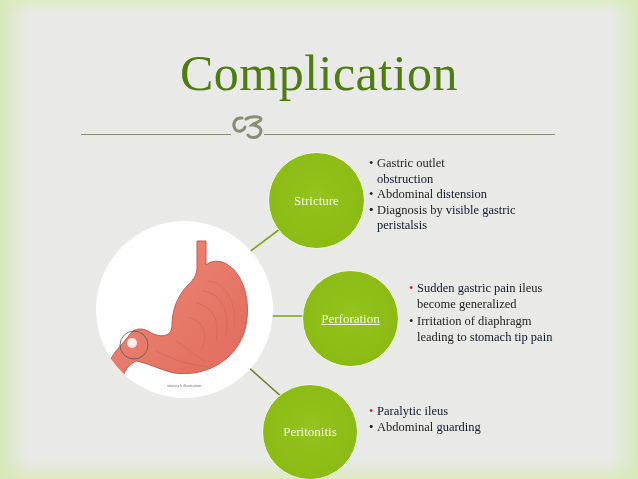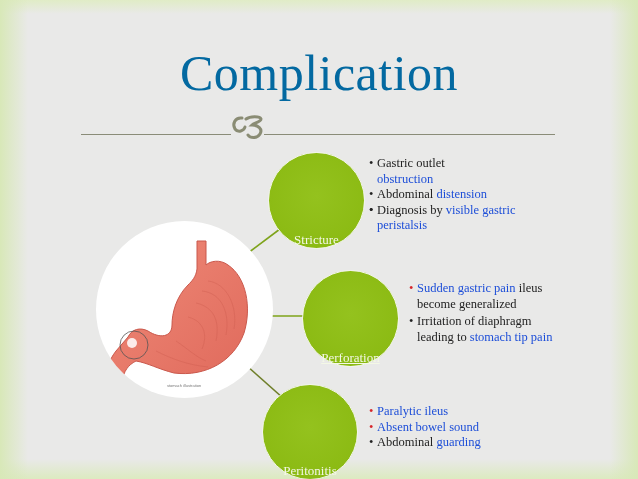--- a/index.html
+++ b/index.html
@@ -11,21 +11,21 @@
     .bg-edge {
       position: absolute; inset: 0; pointer-events: none;
       background:
         linear-gradient(to right, #d8e8b8 0px, rgba(233,233,232,0) 28px),
         linear-gradient(to left, #d8e8b8 0px, rgba(233,233,232,0) 28px),
         linear-gradient(to bottom, #e0ecc6 0px, rgba(233,233,232,0) 14px),
         linear-gradient(to top, #dceac0 0px, rgba(233,233,232,0) 20px);
     }
     .title {
       position: absolute; left: 0; width: 638px; top: 44px;
-      text-align: center; font-size: 50px; color: #0369a1; letter-spacing: 0.5px;
+      text-align: center; font-size: 50px; color: #4d7c0f; letter-spacing: 0.5px;
       font-family: "Liberation Serif", "DejaVu Serif", serif;
     }
     .divider {
       position: absolute; top: 134px; height: 1px; background: #8a8c78;
     }
     .divider.left { left: 81px; width: 150px; }
     .divider.right { left: 264px; width: 291px; }
     .ornament {
       position: absolute; left: 230px; top: 108px; font-size: 34px;
       color: #8a8c74; font-style: italic; letter-spacing: -6px;
@@ -33,34 +33,34 @@
     }
     .photo {
       position: absolute; left: 96px; top: 221px; width: 177px; height: 177px;
       border-radius: 50%; background: #fff; overflow: hidden;
     }
     .connector { position: absolute; left: 0; top: 0; }
     .node {
       position: absolute; border-radius: 50%;
       background: radial-gradient(circle at 50% 45%, #94c21e 0%, #8cbb14 70%, #83b20d 100%);
       border: 1.5px solid #f3f6ea;
-      color: #f4f8e6; font-size: 13px; display: flex; align-items: flex-end; justify-content: center;
+      color: #f4f8e6; font-size: 13px; display: flex; align-items: center; justify-content: center;
       font-family: "Liberation Serif", "DejaVu Serif", serif;
     }
     .node.stricture { left: 268px; top: 152px; width: 95px; height: 95px; }
     .node.perforation { left: 302px; top: 270px; width: 95px; height: 95px; text-decoration: underline; }
     .node.peritonitis { left: 262px; top: 384px; width: 94px; height: 94px; }
     .list {
       position: absolute; list-style: none; margin: 0; padding: 0;
       font-size: 12.5px; line-height: 15.5px; color: #222;
       font-family: "Liberation Serif", "DejaVu Serif", serif;
     }
     .list li { position: relative; padding-left: 8px; }
     .list li .bullet { position: absolute; left: 0; top: 0; }
-    .red { color: #1d4ed8; }
+    .red { color: #0f172a; }
     .list.l1 { left: 369px; top: 156px; width: 150px; }
     .list.l2 { left: 409px; top: 281px; width: 160px; }
     .list.l3 { left: 369px; top: 404px; width: 150px; }
     .list li.red-bullet .bullet { color: #d6262a; }
   </style>
 </head>
 <body>
 
 <div class="bg-edge"></div>
 
@@ -121,15 +121,15 @@
   <li><span class="bullet">•</span><span>Diagnosis by </span><span class="red">visible gastric peristalsis</span></li>
 </ul>
 
 <ul class="list l2">
   <li class="red-bullet"><span class="bullet">•</span><span class="red">Sudden gastric pain</span><span> ileus become generalized</span></li>
   <li style="margin-top:2px;"><span class="bullet">•</span><span>Irritation of diaphragm leading to </span><span class="red">stomach tip pain</span></li>
 </ul>
 
 <ul class="list l3">
   <li class="red-bullet"><span class="bullet">•</span><span class="red">Paralytic ileus</span></li>
-  <li class="red-bullet"><span class="bullet">•</span><span class="red">Absent bowel sound</span></li>
+  <li class="red-bullet"><span class="bullet">•</span></li>
   <li><span class="bullet">•</span><span>Abdominal </span><span class="red">guarding</span></li>
 </ul>
 
 </body></html>

